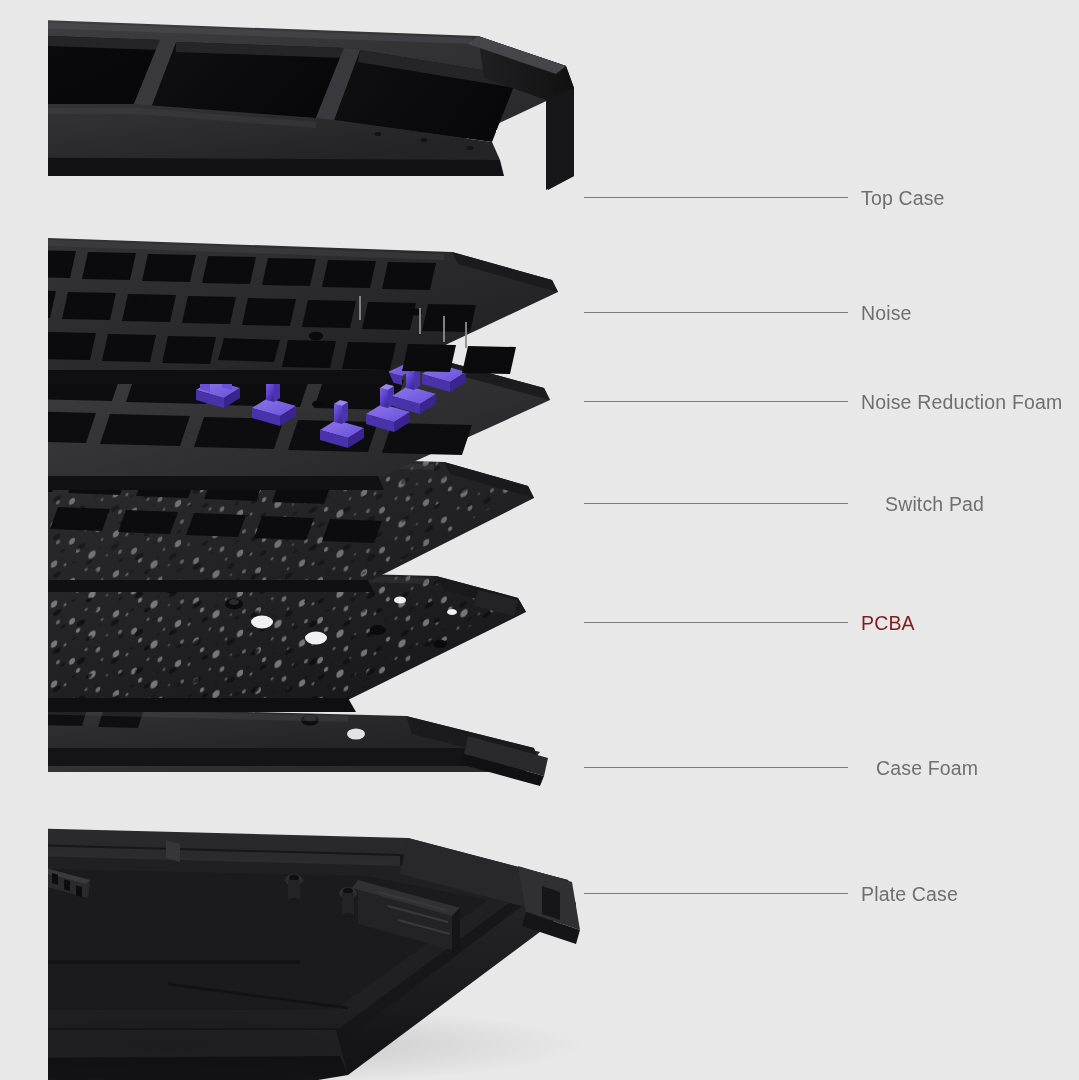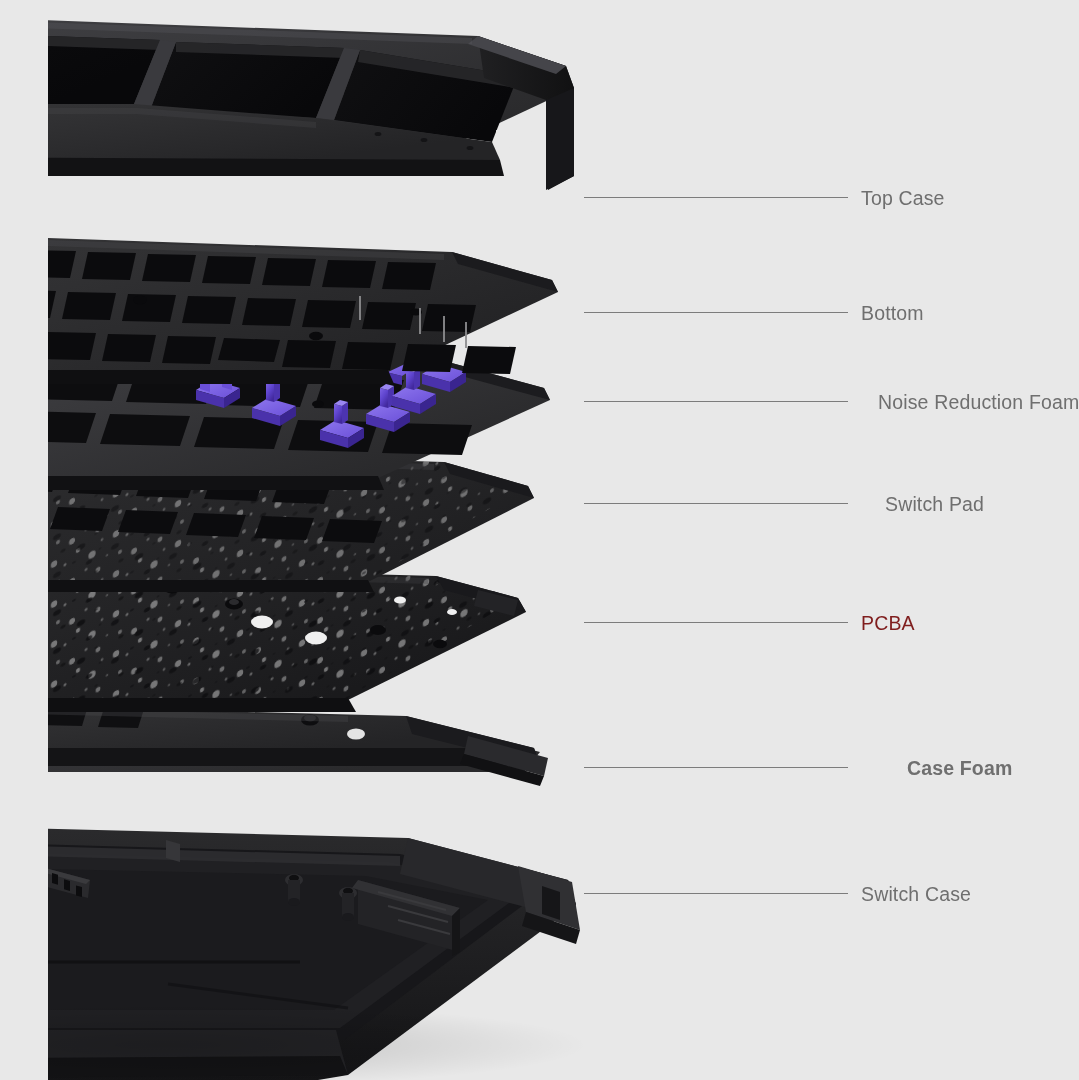--- a/index.html
+++ b/index.html
@@ -465,37 +465,37 @@
     </g>
   </svg>
 
   <div id="callouts">
       <div class="callout" style="top: 198px;">
         <div class="leader" style="left: 536px; width: 264px; background: rgb(124, 124, 124);"></div>
         <span class="lbl" style="left: 813px; color: rgb(111, 111, 111);">Top Case</span>
       </div>
       <div class="callout" style="top: 313px;">
         <div class="leader" style="left: 536px; width: 264px; background: rgb(124, 124, 124);"></div>
-        <span class="lbl" style="left: 813px; color: rgb(111, 111, 111);">Bottom</span>
+        <span class="lbl" style="left: 813px; color: rgb(111, 111, 111);">Noise</span>
       </div>
       <div class="callout" style="top: 402px;">
         <div class="leader" style="left: 536px; width: 264px; background: rgb(124, 124, 124);"></div>
-        <span class="lbl" style="left: 830px; color: rgb(111, 111, 111);">Noise Reduction Foam</span>
+        <span class="lbl" style="left: 813px; color: rgb(111, 111, 111);">Noise Reduction Foam</span>
       </div>
       <div class="callout" style="top: 504px;">
         <div class="leader" style="left: 536px; width: 264px; background: rgb(124, 124, 124);"></div>
         <span class="lbl" style="left: 837px; color: rgb(111, 111, 111);">Switch Pad</span>
       </div>
       <div class="callout" style="top: 623px;">
         <div class="leader" style="left: 536px; width: 264px; background: rgb(124, 124, 124);"></div>
         <span class="lbl" style="left: 813px; color: #7f1d1d;">PCBA</span>
       </div>
       <div class="callout" style="top: 768px;">
         <div class="leader" style="left: 536px; width: 264px; background: rgb(124, 124, 124);"></div>
-        <span class="lbl" style="left: 859px; color: rgb(111, 111, 111); font-weight: bold;">Case Foam</span>
+        <span class="lbl" style="left: 828px; color: rgb(111, 111, 111);">Case Foam</span>
       </div>
       <div class="callout" style="top: 894px;">
         <div class="leader" style="left: 536px; width: 264px; background: rgb(124, 124, 124);"></div>
-        <span class="lbl" style="left: 813px; color: rgb(111, 111, 111);">Switch Case</span>
+        <span class="lbl" style="left: 813px; color: rgb(111, 111, 111);">Plate Case</span>
       </div>
     </div>
 
 </div>
 
 </body></html>

